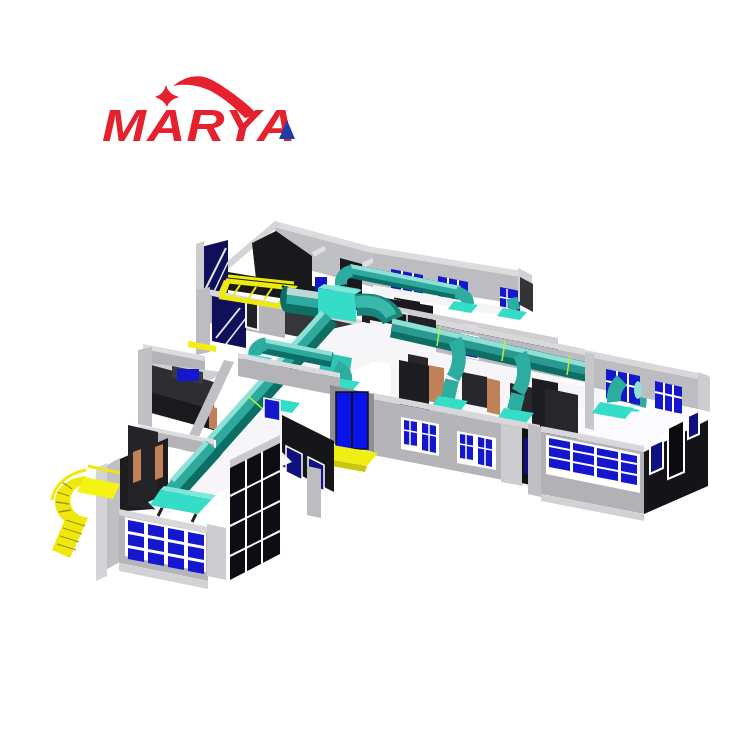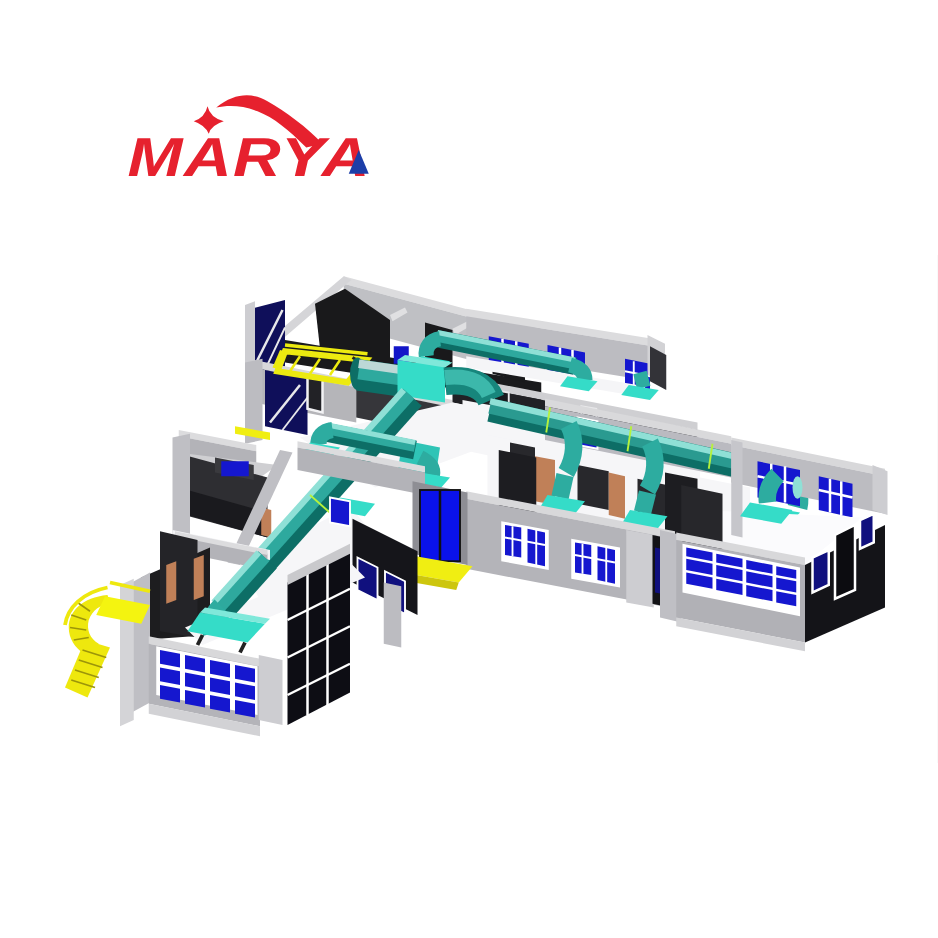--- a/index.html
+++ b/index.html
@@ -1,16 +1,16 @@
 <!DOCTYPE html>
 <html><head>
 <meta charset="utf-8">
 <style>
   html,body{margin:0;padding:0;background:#ffffff;}
-  .page{width:750px;height:750px;position:relative;background:#e5e5e5;overflow:hidden;}
+  .page{width:750px;height:750px;position:relative;background:#737373;overflow:hidden;}
   svg{position:absolute;top:0;left:0;}
   text{font-family:"Liberation Sans",sans-serif;}
 </style>
 </head>
 <body>
 <div class="page">
 <svg width="750" height="750" viewBox="0 0 750 750">
 
 <rect x="0" y="0" width="750" height="750" fill="#ffffff"></rect>
 

